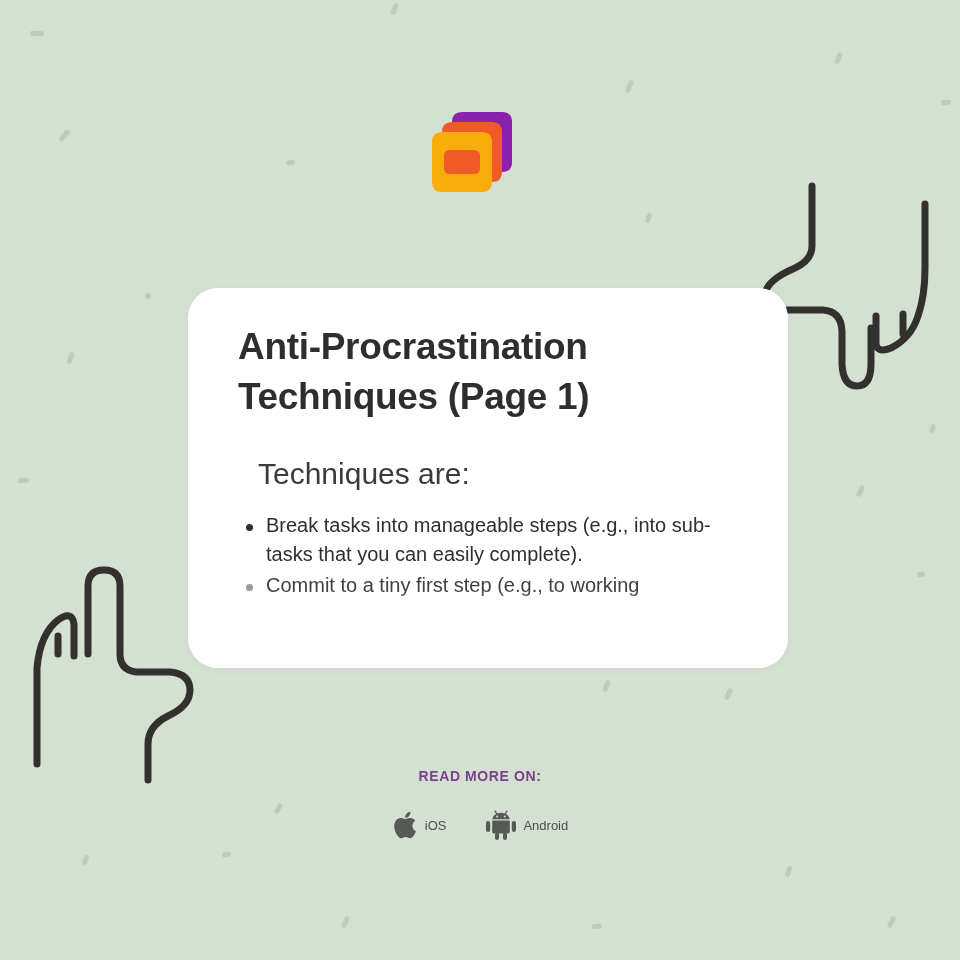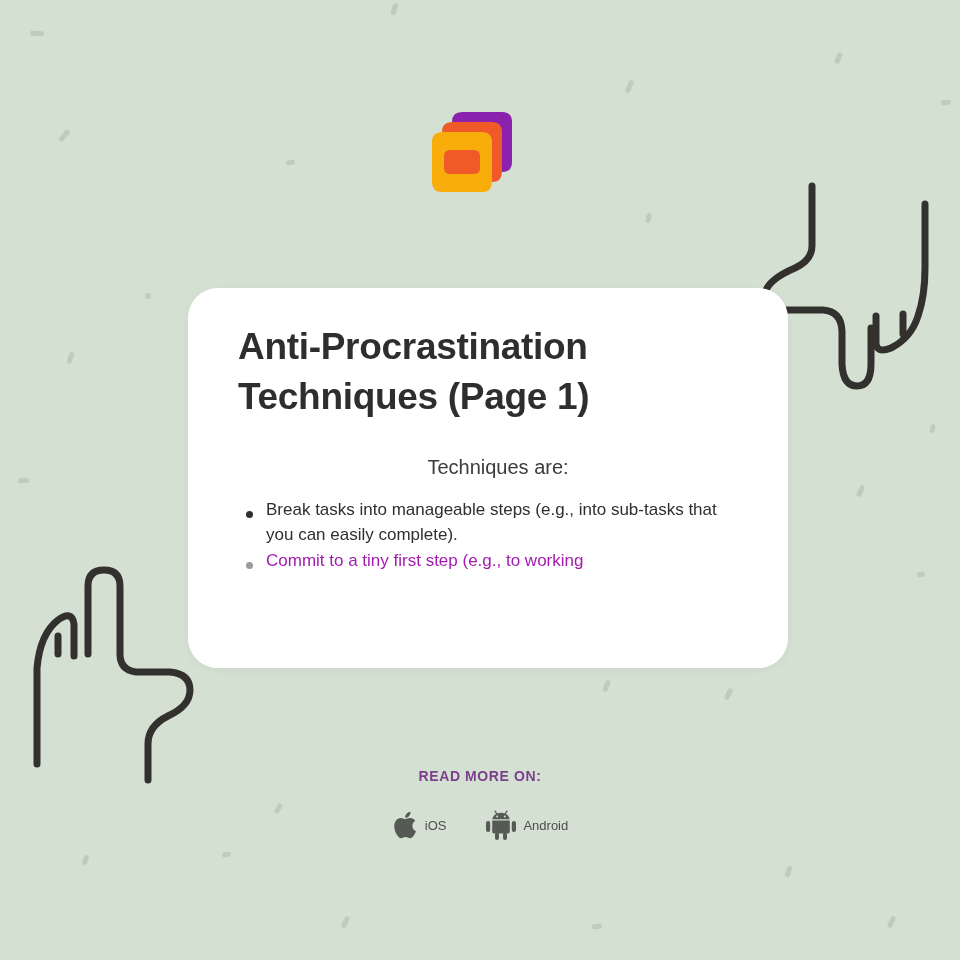--- a/index.html
+++ b/index.html
@@ -79,50 +79,49 @@
   }
   .card-title {
     font-size: 37px;
     font-weight: bold;
     line-height: 1.34;
     color: #2e2e2e;
     letter-spacing: -0.3px;
     margin: 0;
   }
   .card-lead {
-    font-size: 20px;
+    font-size: 30px;
     color: #3b3b3b;
-    margin: 33px 0 0 10px;
+    margin: 33px 0 0 20px;
     line-height: 1.3;
-    text-align: center;
   }
   .card-list {
     margin: 18px 0 0 0;
     padding: 0 0 0 28px;
     list-style: none;
   }
   .card-list li {
     position: relative;
-    font-size: 17px;
+    font-size: 20px;
     line-height: 1.45;
     color: #2f2f2f;
     margin-bottom: 2px;
   }
   .card-list li::before {
     content: "";
     position: absolute;
     left: -20px;
     top: 13px;
     width: 7px;
     height: 7px;
     border-radius: 50%;
     background: #2f2f2f;
   }
   .card-list li.faded {
-    color: #a21caf;
+    color: #404040;
   }
   .card-list li.faded::before {
     background: #9a9a9a;
   }
   .card-fade {
     position: absolute;
     left: 0;
     bottom: 0;
     width: 600px;
     height: 78px;

